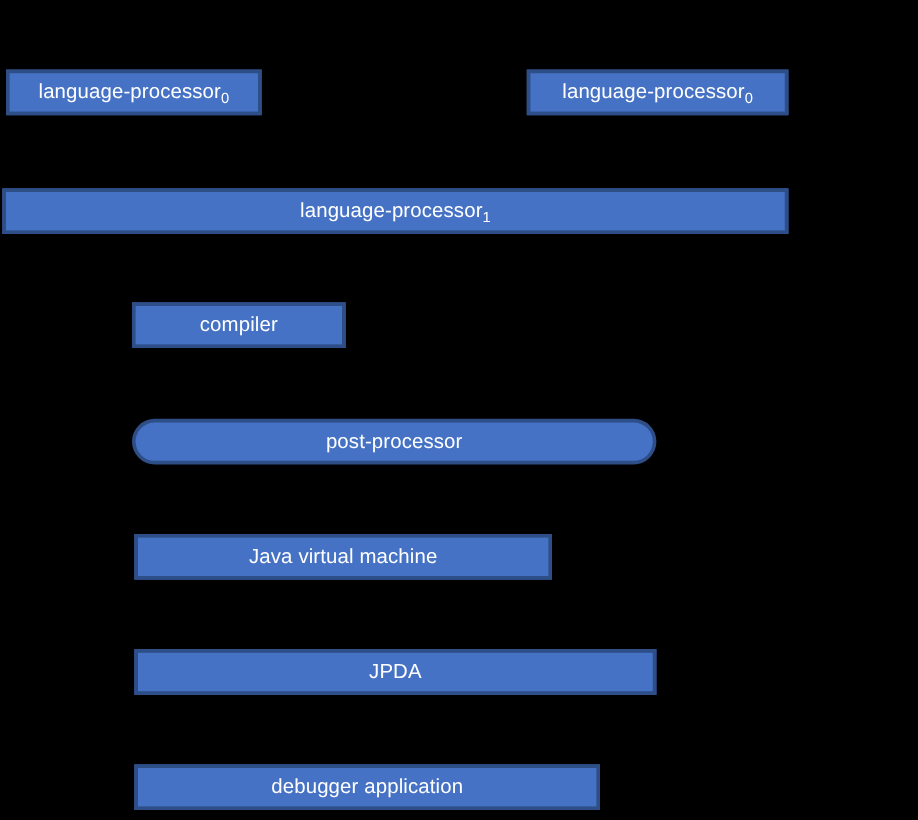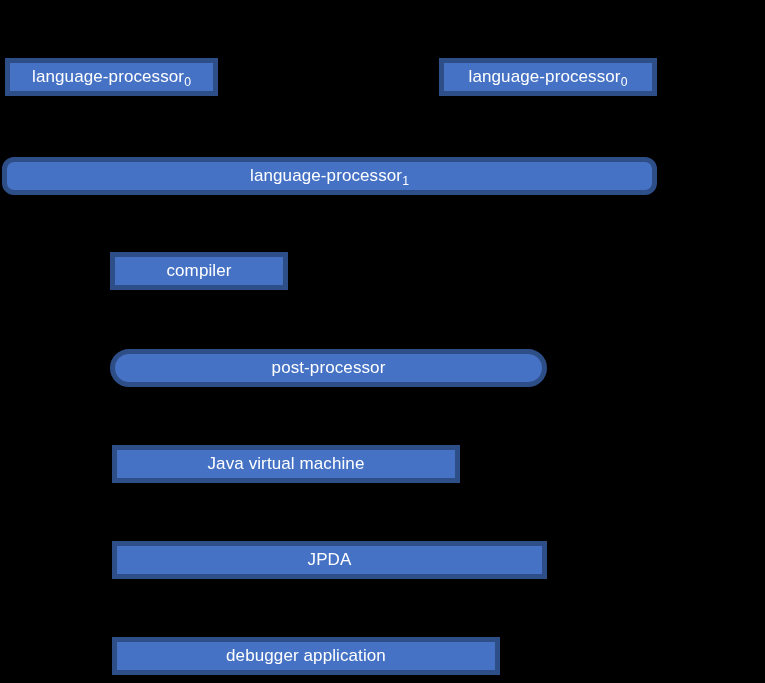--- a/index.html
+++ b/index.html
@@ -15,21 +15,21 @@
     position: relative;
     width: 765px;
     height: 683px;
     background: #000000;
     overflow: hidden;
   }
   .node-box {
     position: absolute;
     box-sizing: border-box;
     background: #4572C4;
-    border: 5px solid #f9a8d4;
+    border: 3px solid #f9a8d4;
     display: flex;
     align-items: center;
     justify-content: center;
     color: #FFFFFF;
     font-size: 17px;
     font-weight: 400;
     letter-spacing: 0.1px;
     line-height: 1;
     white-space: nowrap;
     text-align: center;
@@ -49,21 +49,21 @@
 </head>
 <body>
 
 <div id="diagram-canvas" style="background: rgb(0, 0, 0);">
     <div class="node-box" style="left: 5px; top: 58px; width: 213px; height: 38px; background: rgb(69, 114, 196); border-color: rgb(46, 78, 135); color: rgb(255, 255, 255);">
       <span class="node-label">language-processor<sub>0</sub></span>
     </div>
     <div class="node-box" style="left: 439px; top: 58px; width: 218px; height: 38px; background: rgb(69, 114, 196); border-color: rgb(46, 78, 135); color: rgb(255, 255, 255);">
       <span class="node-label">language-processor<sub>0</sub></span>
     </div>
-    <div class="node-box" style="left: 2px; top: 157px; width: 655px; height: 38px; background: rgb(69, 114, 196); border-color: rgb(46, 78, 135); color: rgb(255, 255, 255); border-radius: 12px;">
+    <div class="node-box" style="left: 2px; top: 157px; width: 655px; height: 38px; background: rgb(69, 114, 196); border-color: rgb(46, 78, 135); color: rgb(255, 255, 255);">
       <span class="node-label">language-processor<sub>1</sub></span>
     </div>
     <div class="node-box" style="left: 110px; top: 252px; width: 178px; height: 38px; background: rgb(69, 114, 196); border-color: rgb(46, 78, 135); color: rgb(255, 255, 255);">
       <span class="node-label">compiler</span>
     </div>
     <div class="node-box" style="left: 110px; top: 349px; width: 437px; height: 38px; background: rgb(69, 114, 196); border-color: rgb(46, 78, 135); color: rgb(255, 255, 255); border-radius: 19px;">
       <span class="node-label">post-processor</span>
     </div>
     <div class="node-box" style="left: 112px; top: 445px; width: 348px; height: 38px; background: rgb(69, 114, 196); border-color: rgb(46, 78, 135); color: rgb(255, 255, 255);">
       <span class="node-label">Java virtual machine</span>

